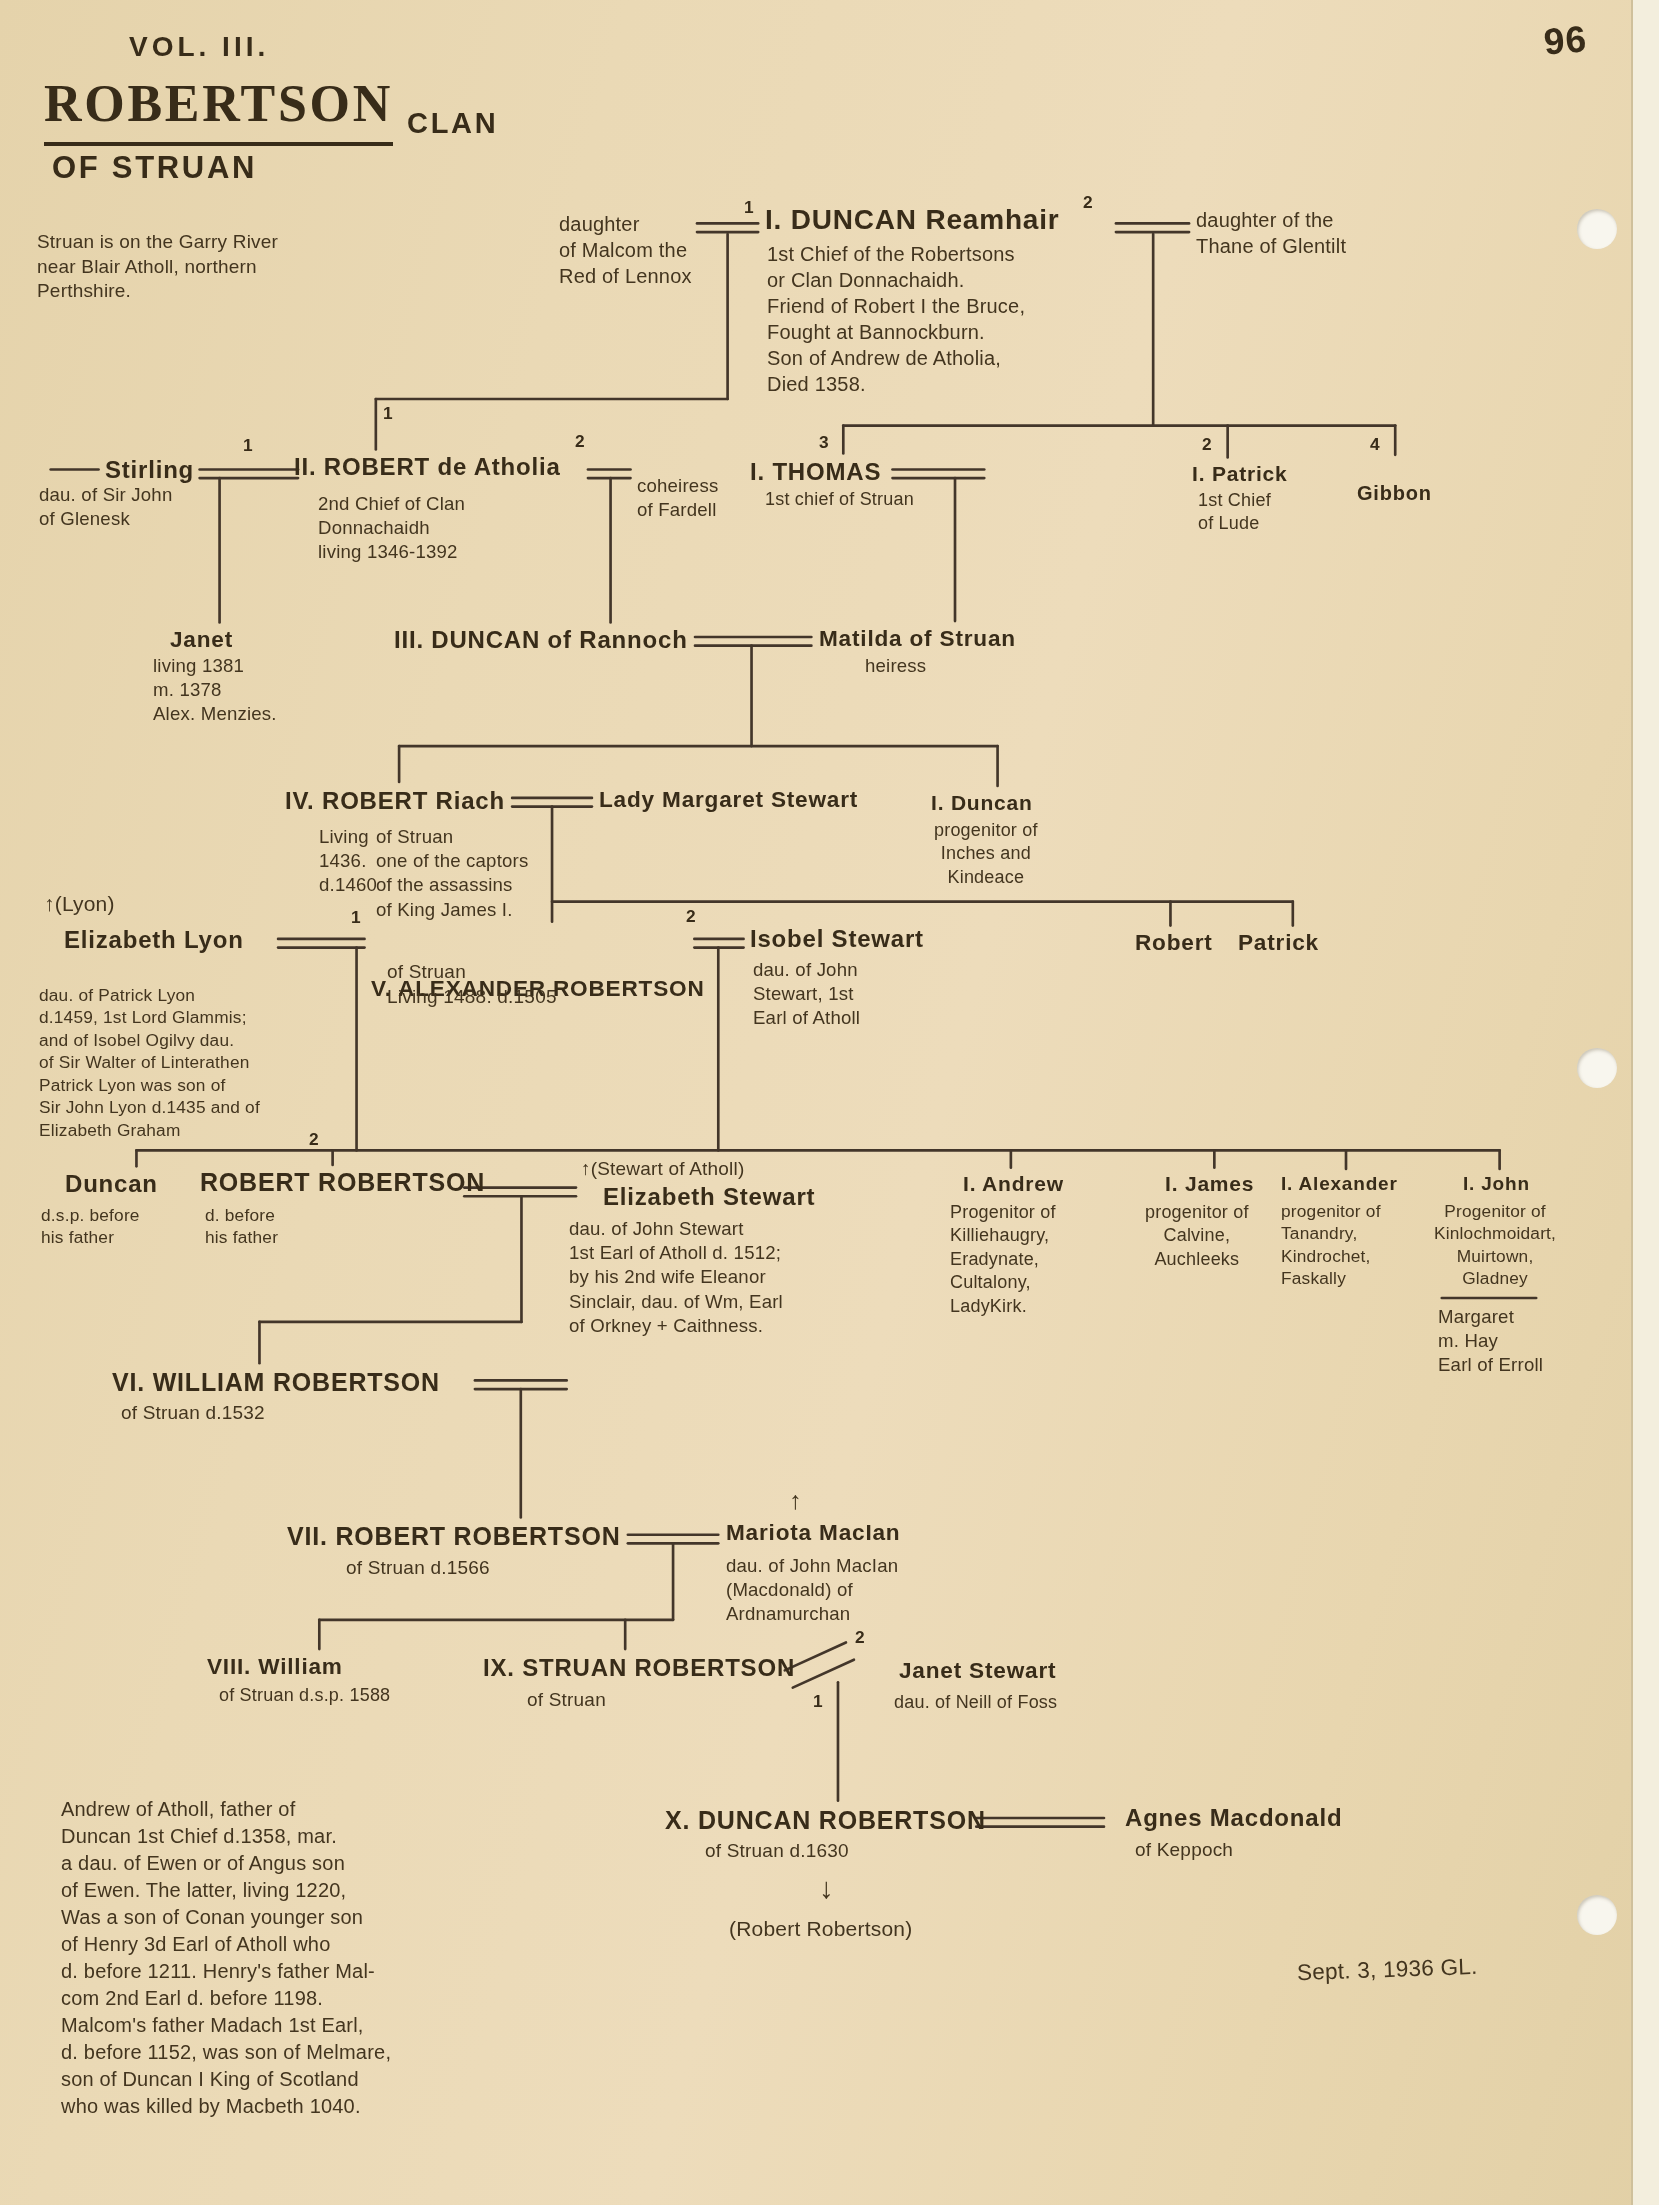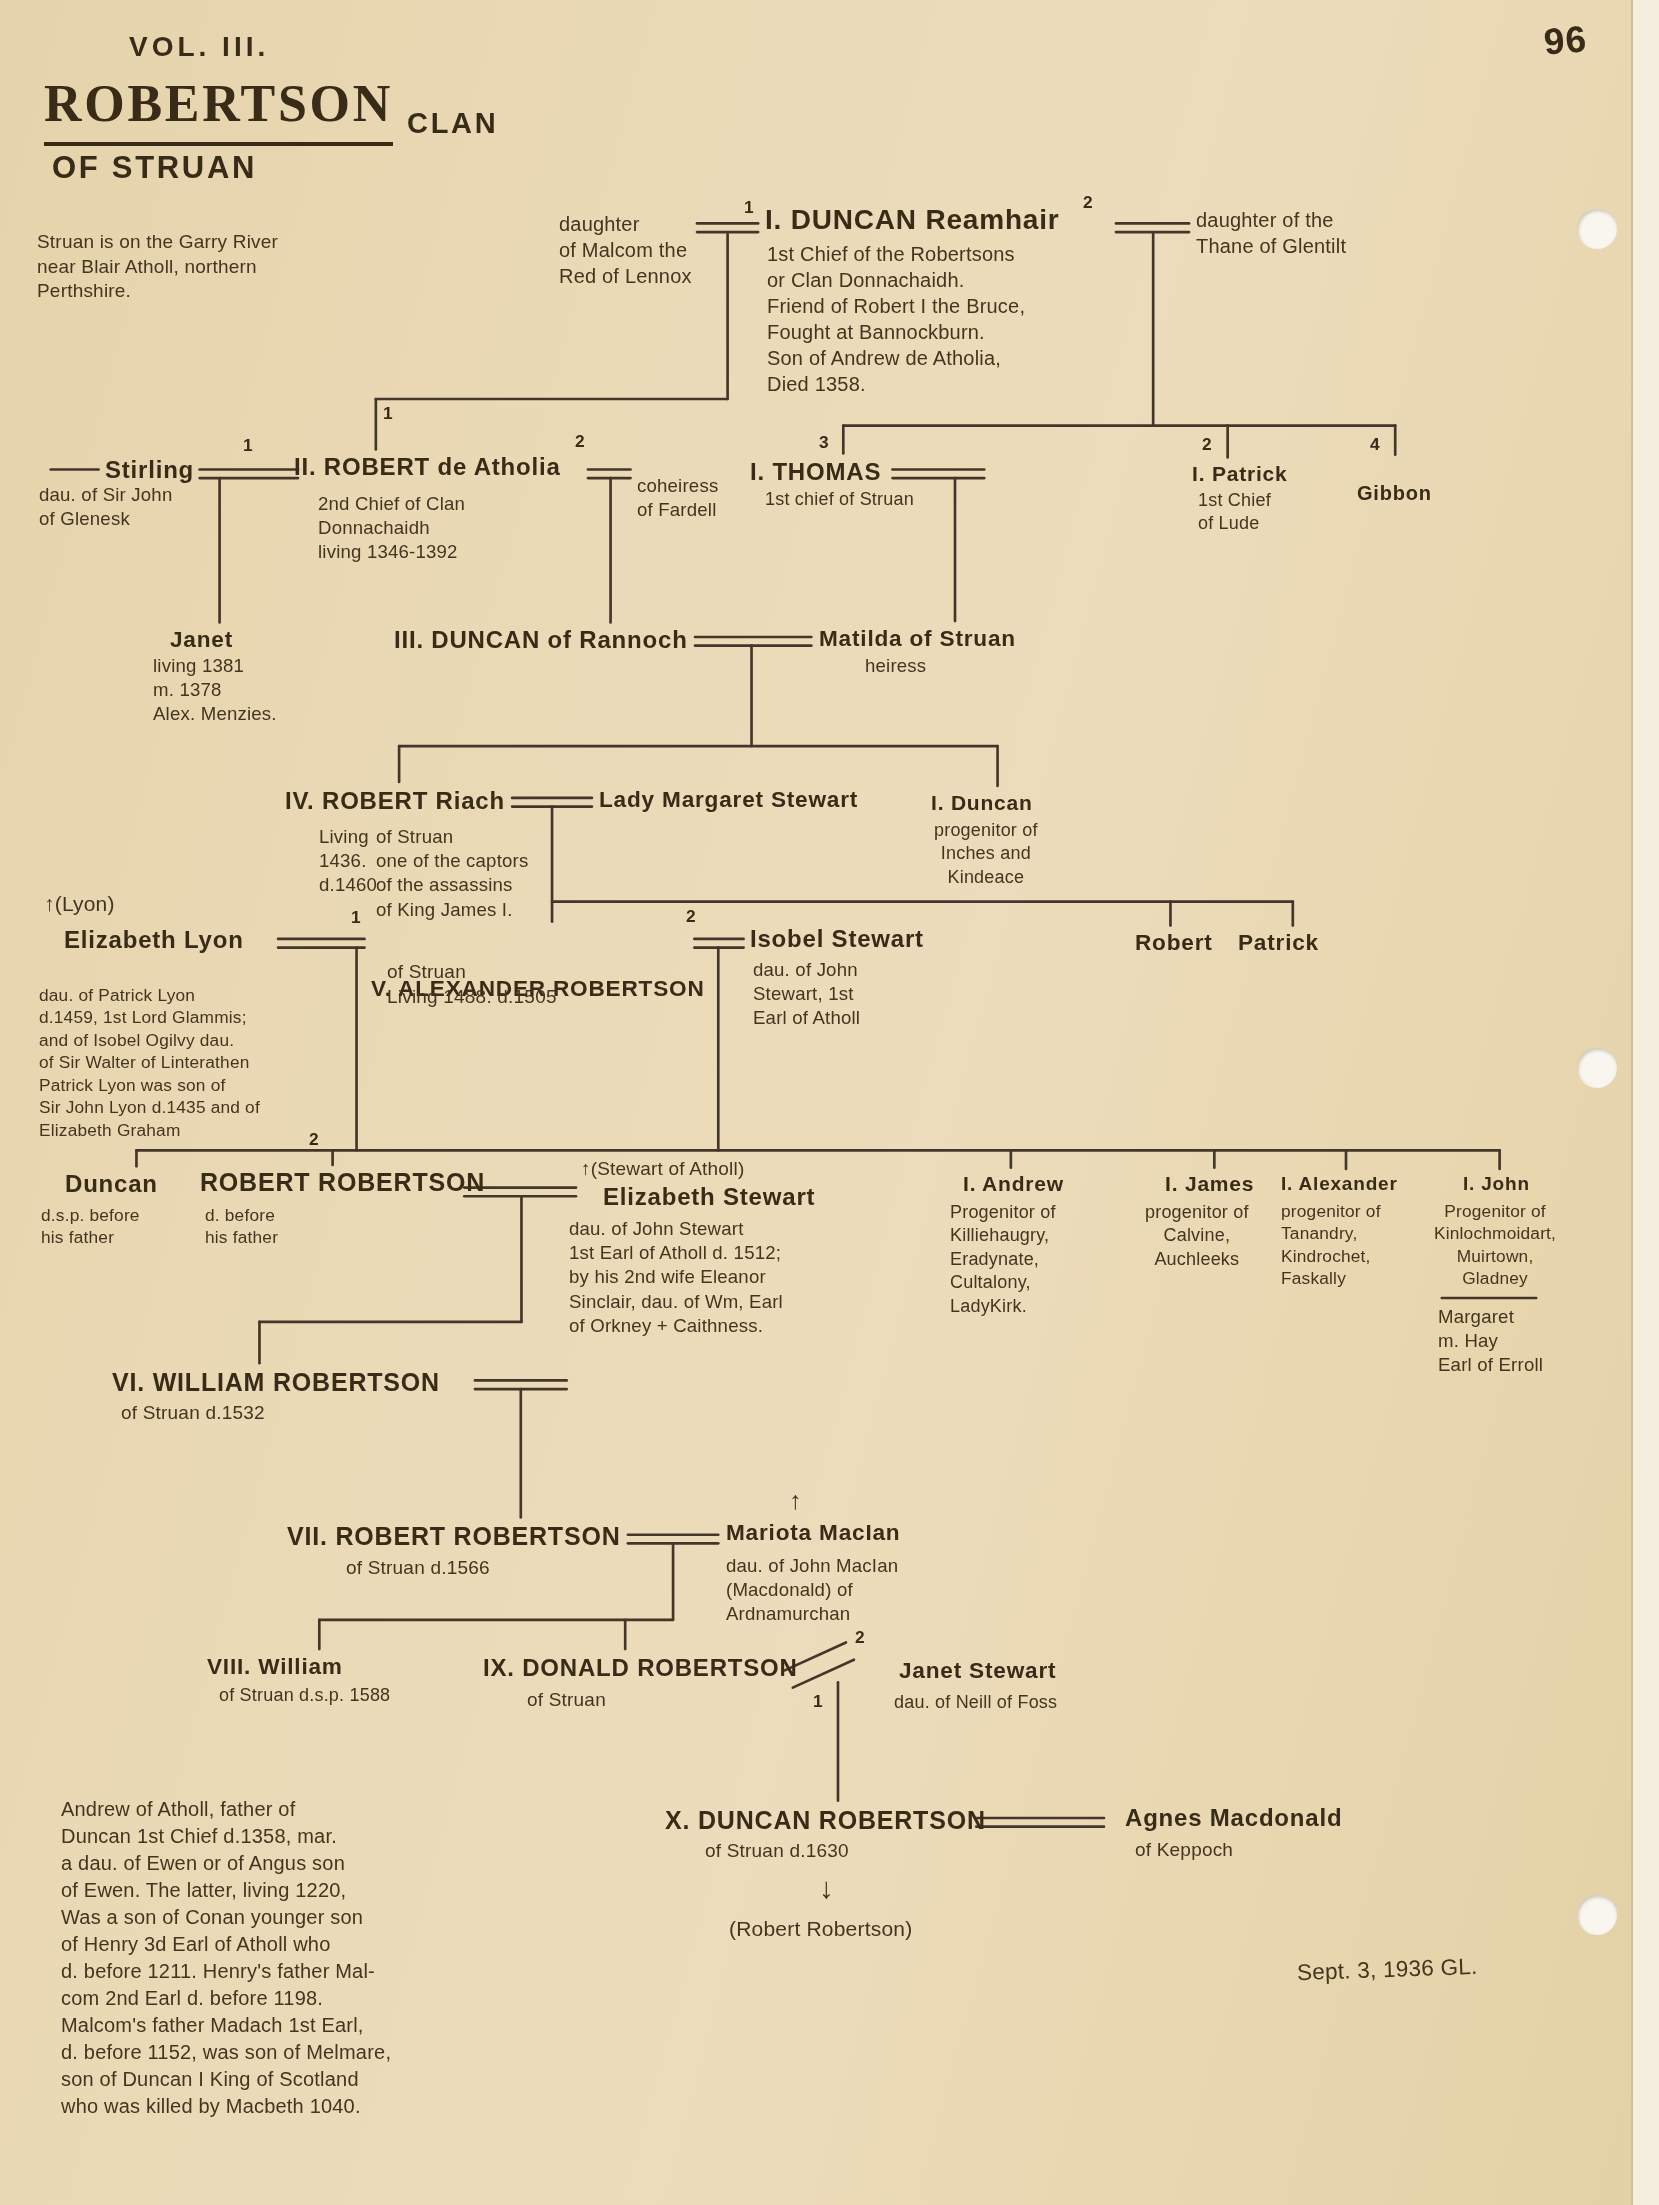--- a/index.html
+++ b/index.html
@@ -258,21 +258,21 @@
   <div class="t nm" style="left:287px;top:1520px;font-size:25px;">VII. ROBERT ROBERTSON</div>
   <div class="t nt" style="left:346px;top:1556px;font-size:19px;">of Struan d.1566</div>
   <div class="t nt" style="left:789px;top:1484px;font-size:25px;">↑</div>
   <div class="t nm" style="left:726px;top:1518px;font-size:22.6px;">Mariota MacIan</div>
   <div class="t nt" style="left:726px;top:1554px;font-size:18.6px;">dau. of John MacIan
 (Macdonald) of
 Ardnamurchan</div>
 
   <div class="t nm" style="left:207px;top:1652px;font-size:22.6px;">VIII. William</div>
   <div class="t nt" style="left:219px;top:1684px;font-size:18px;">of Struan d.s.p. 1588</div>
-  <div class="t nm" style="left:483px;top:1652px;font-size:24px;">IX. DONALD ROBERTSON</div>
+  <div class="t nm" style="left:483px;top:1652px;font-size:24px;">IX. STRUAN ROBERTSON</div>
   <div class="t nt" style="left:527px;top:1688px;font-size:19px;">of Struan</div>
   <div class="sup" style="left:855px;top:1627px;">2</div>
   <div class="sup" style="left:813px;top:1691px;">1</div>
   <div class="t nm" style="left:899px;top:1656px;font-size:22.6px;">Janet Stewart</div>
   <div class="t nt" style="left:894px;top:1691px;font-size:18px;">dau. of Neill of Foss</div>
 
   <div class="t nm" style="left:665px;top:1804px;font-size:25px;">X. DUNCAN ROBERTSON</div>
   <div class="t nt" style="left:705px;top:1839px;font-size:19px;">of Struan d.1630</div>
   <div class="t nm" style="left:1125px;top:1802px;font-size:24px;">Agnes Macdonald</div>
   <div class="t nt" style="left:1135px;top:1838px;font-size:19px;">of Keppoch</div>

